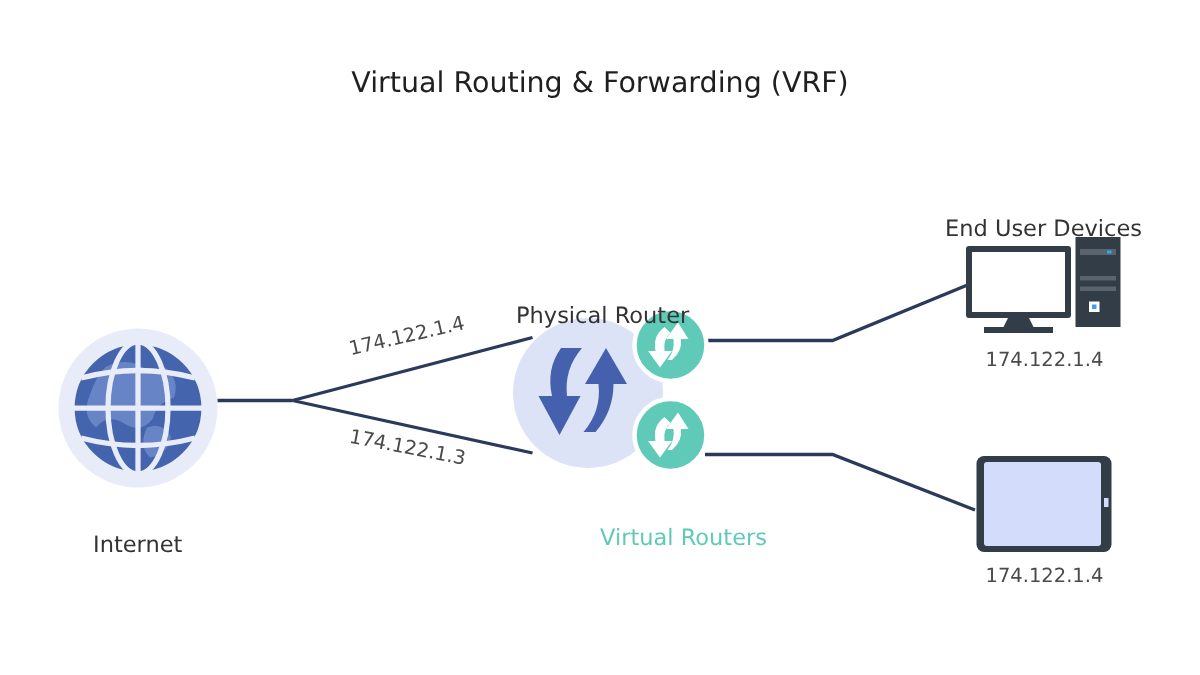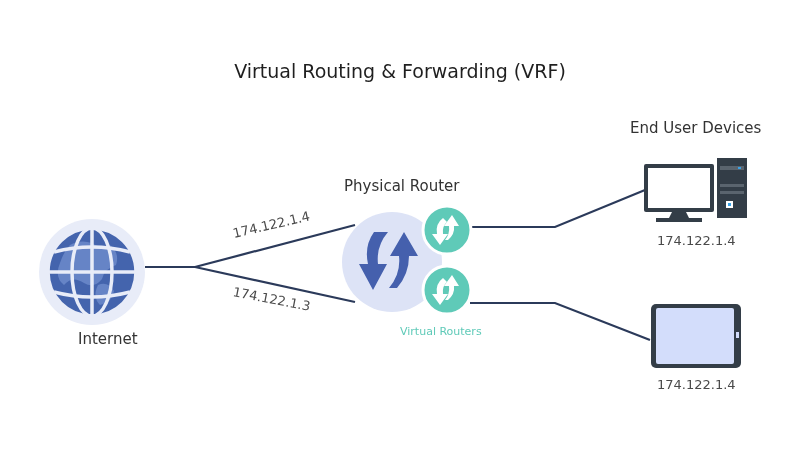--- a/index.html
+++ b/index.html
@@ -1,20 +1,20 @@
 <!DOCTYPE html>
 <html><head>
 <meta charset="utf-8">
 <style>
   html, body { margin:0; padding:0; background:#ffffff; }
   body { width:800px; height:450px; position:relative; overflow:hidden;
          font-family:"DejaVu Sans", "Liberation Sans", sans-serif; }
-  .title { position:absolute; left:0; width:800px; top:60px; text-align:center;
+  .title { position:absolute; left:0; width:800px; top:44px; text-align:center;
            font-size:19px; color:#1f1f1f; }
-  .lbl { position:absolute; font-size:15px; color:#333; white-space:nowrap; }
+  .lbl { position:absolute; font-size:15px; color:#333; white-space:nowrap;margin-top:24px; }
   .ip { position:absolute; font-size:13px; color:#4a4a4a; white-space:nowrap; }
   svg.diagram { position:absolute; left:0; top:0; }
 </style>
 </head>
 <body>
 
 <div class="title">Virtual Routing &amp; Forwarding (VRF)</div>
 
 <svg class="diagram" width="800" height="450" viewBox="0 0 800 450">
 
@@ -72,22 +72,22 @@
     <rect x="728" y="203" width="3" height="3" fill="#3aa3e8"></rect>
   </g>
 
   <g>
     <rect x="651" y="304" width="90" height="64" rx="5" fill="#333d47"></rect>
     <rect x="656" y="308" width="78" height="56" rx="2" fill="#d3ddfb"></rect>
     <rect x="736" y="332" width="3" height="6" fill="#d3ddfb"></rect>
   </g>
 </svg>
 
-<div class="lbl" style="left:78px; top:330px;">Internet</div>
+<div class="lbl" style="left:62px; top:330px;">Internet</div>
 <div class="lbl" style="left:344px; top:177px;">Physical Router</div>
-<div class="lbl" style="left:400px; top:325px; font-size:11px; color:#5fcab8;">Virtual Routers</div>
+<div class="lbl" style="left:400px; top:325px; font-size:15px; color:#5fcab8;">Virtual Routers</div>
 <div class="lbl" style="left:630px; top:119px;">End User Devices</div>
 
 <div class="ip" style="left:233px; top:226px; transform:rotate(-13deg); transform-origin:left center;">174.122.1.4</div>
 <div class="ip" style="left:233px; top:284px; transform:rotate(11deg); transform-origin:left center;">174.122.1.3</div>
 
 <div class="ip" style="left:657px; top:233px;">174.122.1.4</div>
 <div class="ip" style="left:657px; top:377px;">174.122.1.4</div>
 
 </body></html>

